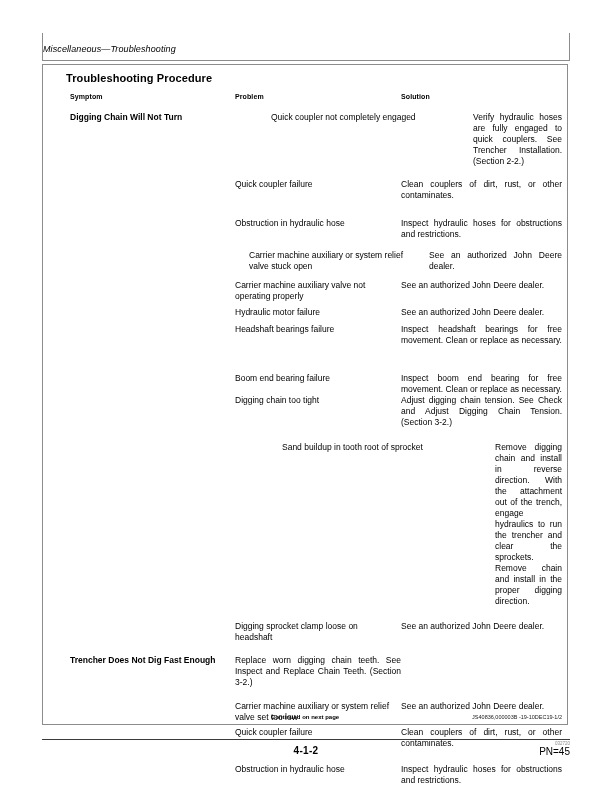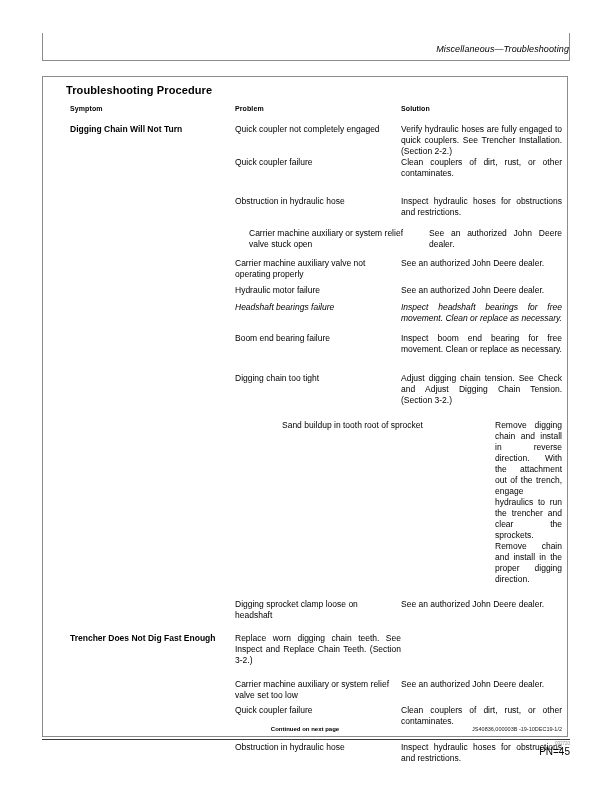--- a/index.html
+++ b/index.html
@@ -4,28 +4,28 @@
 <style>
   html,body{margin:0;padding:0;background:#fff;}
   .page{
     position:relative;width:612px;height:792px;background:#ffffff;overflow:hidden;
     font-family:"Liberation Sans", sans-serif;color:#000;
   }
   
   .running-header{
     position:absolute;left:42px;top:33px;width:526px;height:27px;
     border-left:1px solid #8c8c8c;border-right:1px solid #8c8c8c;border-bottom:1px solid #8c8c8c;
-    display:flex;align-items:flex-end;justify-content:flex-end;
+    display:flex;align-items:flex-end;justify-content:flex-start;
   }
   .running-header .rh-text{
     font-style:italic;font-size:9px;line-height:9px;padding-bottom:6px;letter-spacing:.1px;
   }
   
   .main-box{
-    position:absolute;left:42px;top:76px;width:526px;height:661px;
+    position:absolute;left:42px;top:64px;width:526px;height:661px;
     border:1px solid #8c8c8c;box-sizing:border-box;
     padding:7px 5px 0 23px;
   }
   .box-title{
     font-size:11px;font-weight:bold;line-height:13px;margin:0;letter-spacing:.1px;
   }
   .col-headers{
     display:grid;grid-template-columns:165px 166px auto;
     margin:7px 0 0 4px;
   }
@@ -77,21 +77,21 @@
   <div class="main-box">
     <h1 class="box-title">Troubleshooting Procedure</h1>
 
     <div class="col-headers">
       <span class="ch">Symptom</span>
       <span class="ch">Problem</span>
       <span class="ch">Solution</span>
     </div>
 
     <div class="table-rows">
-        <div class="trow" style="margin-bottom: 0;">
+        <div class="trow" style="margin-bottom: 12px; gap: 36px;">
           <div class="c sym">Digging Chain Will Not Turn</div>
           <div class="c prob">Quick coupler not completely engaged</div>
           <div class="c sol">Verify hydraulic hoses are fully engaged to quick couplers.  See Trencher Installation. (Section 2-2.)</div>
         </div>
         <div class="trow" style="margin-bottom: 17px;">
           <div class="c sym"></div>
           <div class="c prob">Quick coupler failure</div>
           <div class="c sol">Clean couplers of dirt, rust, or other contaminates.</div>
         </div>
         <div class="trow" style="margin-bottom: 10px;">
@@ -107,26 +107,26 @@
         <div class="trow" style="margin-bottom: 5px;">
           <div class="c sym"></div>
           <div class="c prob">Carrier machine auxiliary valve not operating properly</div>
           <div class="c sol">See an authorized John Deere dealer.</div>
         </div>
         <div class="trow" style="margin-bottom: 6px;">
           <div class="c sym"></div>
           <div class="c prob">Hydraulic motor failure</div>
           <div class="c sol">See an authorized John Deere dealer.</div>
         </div>
-        <div class="trow" style="margin-bottom: 9px; font-style: italic;">
+        <div class="trow" style="margin-bottom: 27px;">
           <div class="c sym"></div>
           <div class="c prob">Headshaft bearings failure</div>
           <div class="c sol">Inspect headshaft bearings for free movement.  Clean or replace as necessary.</div>
         </div>
-        <div class="trow" style="margin-bottom: 18px;">
+        <div class="trow" style="margin-bottom: 0;">
           <div class="c sym"></div>
           <div class="c prob">Boom end bearing failure</div>
           <div class="c sol">Inspect boom end bearing for free movement.  Clean or replace as necessary.</div>
         </div>
         <div class="trow" style="margin-bottom: 14px;">
           <div class="c sym"></div>
           <div class="c prob">Digging chain too tight</div>
           <div class="c sol">Adjust digging chain tension.  See Check and Adjust Digging Chain Tension.  (Section 3-2.)</div>
         </div>
         <div class="trow" style="margin-bottom: 14px; gap: 47px;">
@@ -161,19 +161,20 @@
       </div>
 
     <div class="box-footer">
       <span class="cont">Continued on next page</span>
       <span class="docid">JS40836,000003B -19-10DEC19-1/2</span>
     </div>
   </div>
 
   <div class="bottom-rule"></div>
 
+  <div class="page-number">4-1-2</div>
 
   <div class="pn-block">
     <div class="print-code">032720</div>
     <div class="pn">PN=45</div>
   </div>
 
 </div>
 
 </body></html>

